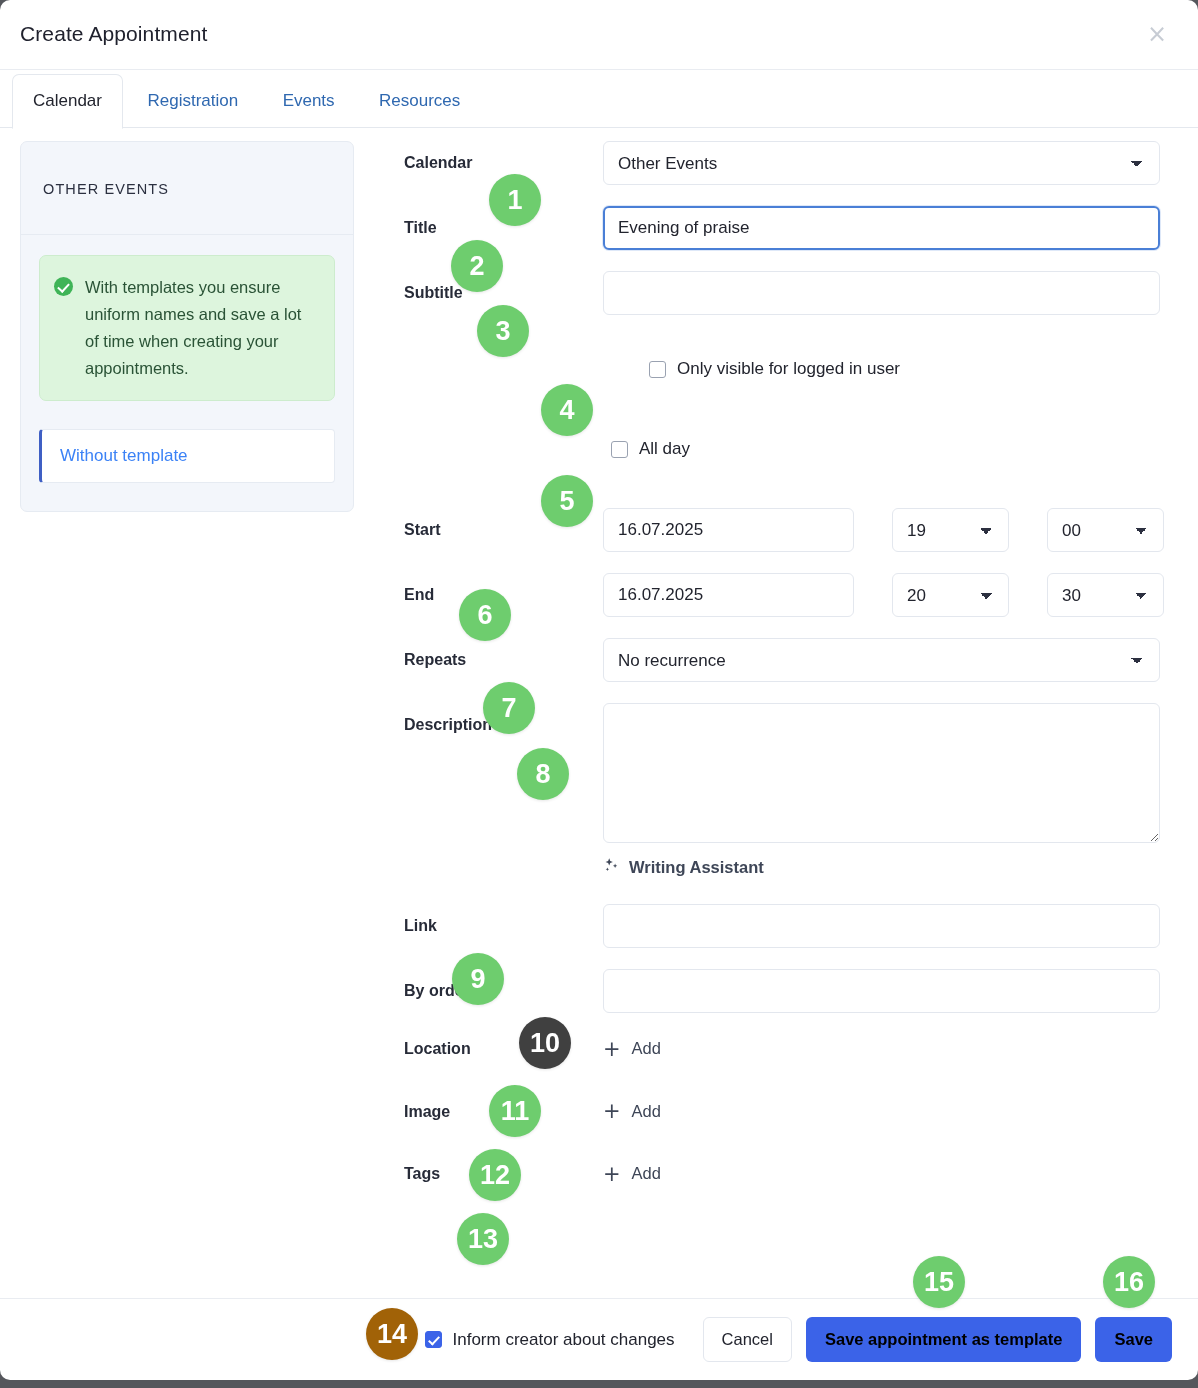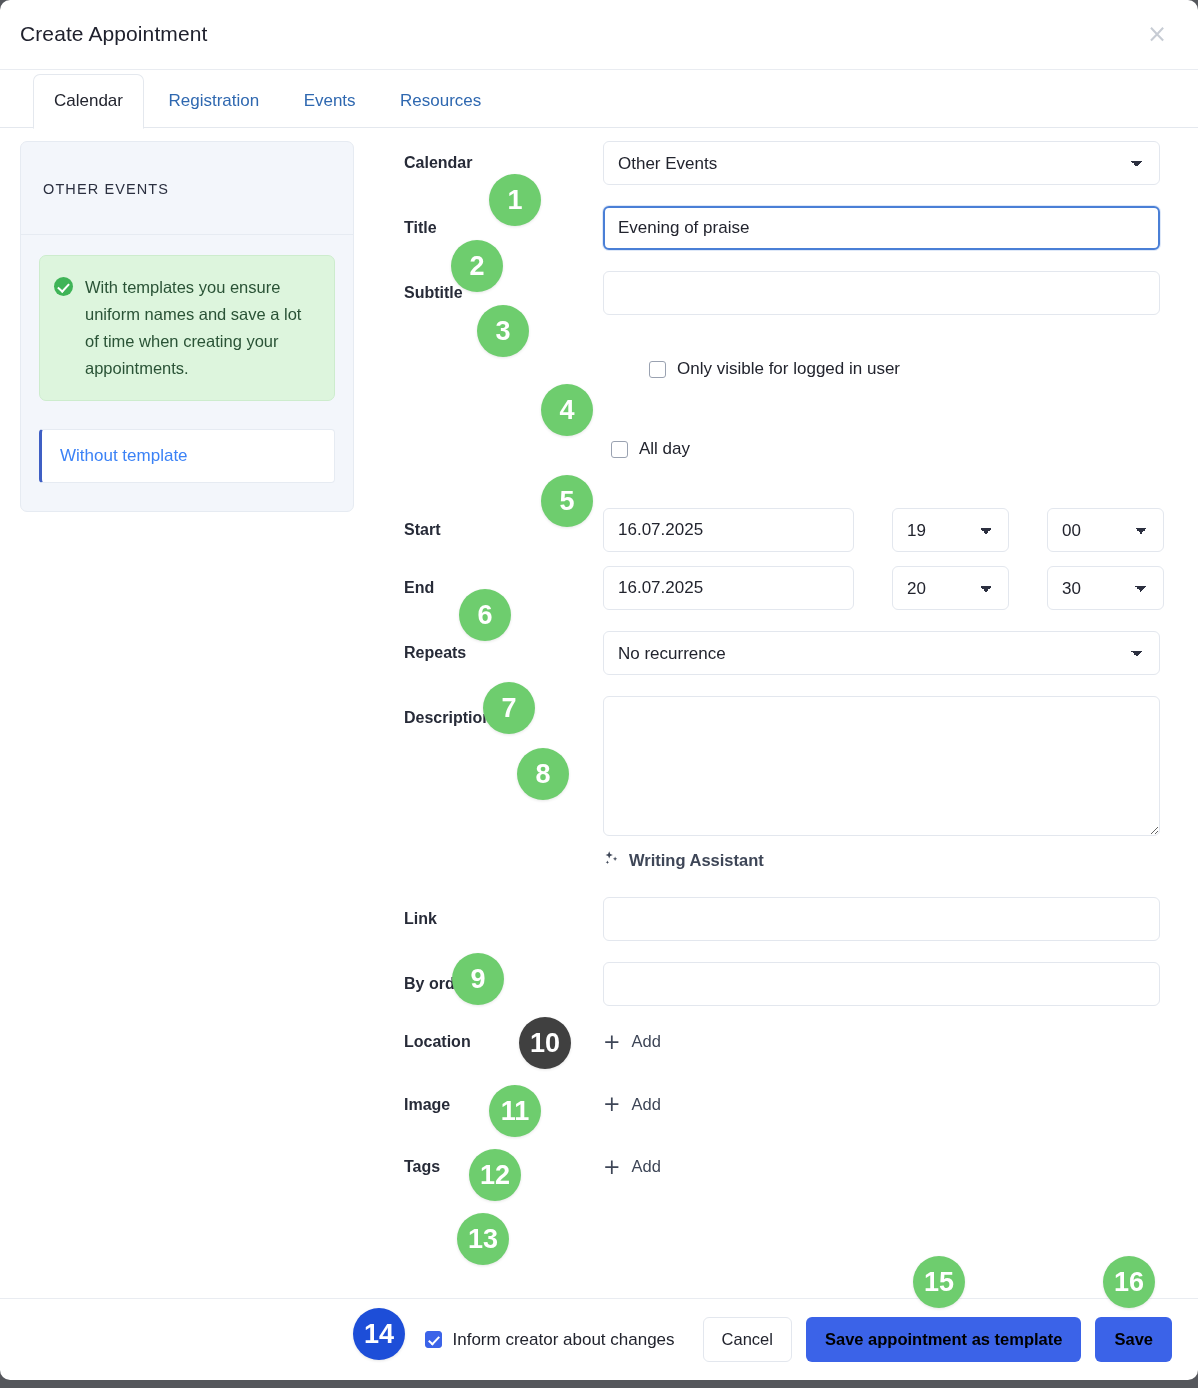--- a/index.html
+++ b/index.html
@@ -46,21 +46,21 @@
     text-align: center;
     cursor: pointer;
     font-family: "DejaVu Sans", sans-serif;
   }
 
   
   .tabs {
     position: relative;
     height: 58px;
     border-bottom: 1px solid #e4e8ee;
-    padding-left: 33px;
+    padding-left: 12px;
   }
   .tab {
     display: inline-block;
     padding: 16px 20px 17px;
     font-size: 17px;
     color: #2f68b0;
     cursor: pointer;
     position: relative;
     top: 4px;
   }
@@ -381,21 +381,21 @@
           <select class="sel time-sel">
             <option>19</option>
           </select>
           <select class="sel time-sel">
             <option>00</option>
           </select>
         </div>
       </div>
 
       
-      <div class="row" style="margin-top:14px;">
+      <div class="row" style="margin-top:21px;">
         <span class="lbl" style="top:13px;">End</span>
         <div class="ctl inline">
           <input class="txt date-in" value="16.07.2025" style="">
           <select class="sel time-sel">
             <option>20</option>
           </select>
           <select class="sel time-sel">
             <option>30</option>
           </select>
         </div>
@@ -494,18 +494,18 @@
       <div class="badge" style="left: 541px; top: 384px; background: rgb(110, 205, 110);">4</div>
       <div class="badge" style="left: 541px; top: 475px; background: rgb(110, 205, 110);">5</div>
       <div class="badge" style="left: 459px; top: 589px; background: rgb(110, 205, 110);">6</div>
       <div class="badge" style="left: 483px; top: 682px; background: rgb(110, 205, 110);">7</div>
       <div class="badge" style="left: 517px; top: 748px; background: rgb(110, 205, 110);">8</div>
       <div class="badge" style="left: 452px; top: 953px; background: rgb(110, 205, 110);">9</div>
       <div class="badge" style="left: 519px; top: 1017px; background: #404040;">10</div>
       <div class="badge" style="left: 489px; top: 1085px; background: rgb(110, 205, 110);">11</div>
       <div class="badge" style="left: 469px; top: 1149px; background: rgb(110, 205, 110);">12</div>
       <div class="badge" style="left: 457px; top: 1213px; background: rgb(110, 205, 110);">13</div>
-      <div class="badge" style="left: 353px; top: 1308px; background: #1d4ed8;">14</div>
+      <div class="badge" style="left: 366px; top: 1308px; background: #a16207;">14</div>
       <div class="badge" style="left: 913px; top: 1256px; background: rgb(110, 205, 110);">15</div>
       <div class="badge" style="left: 1103px; top: 1256px; background: rgb(110, 205, 110);">16</div>
     </div>
 
 </div>
 
 </body></html>

